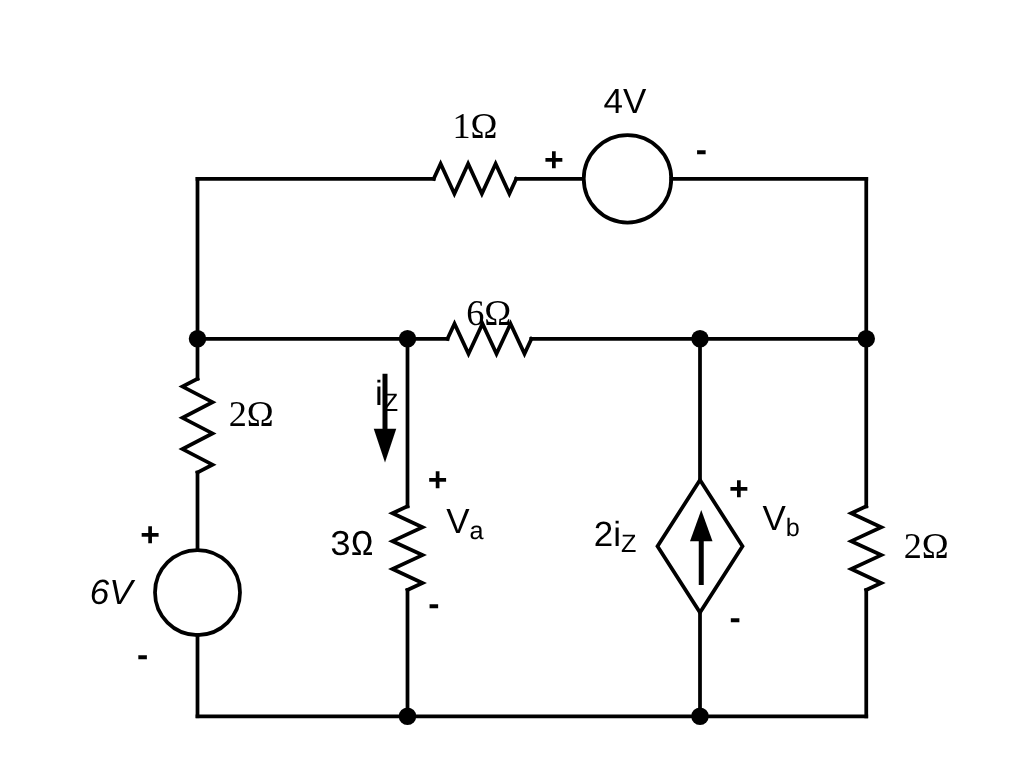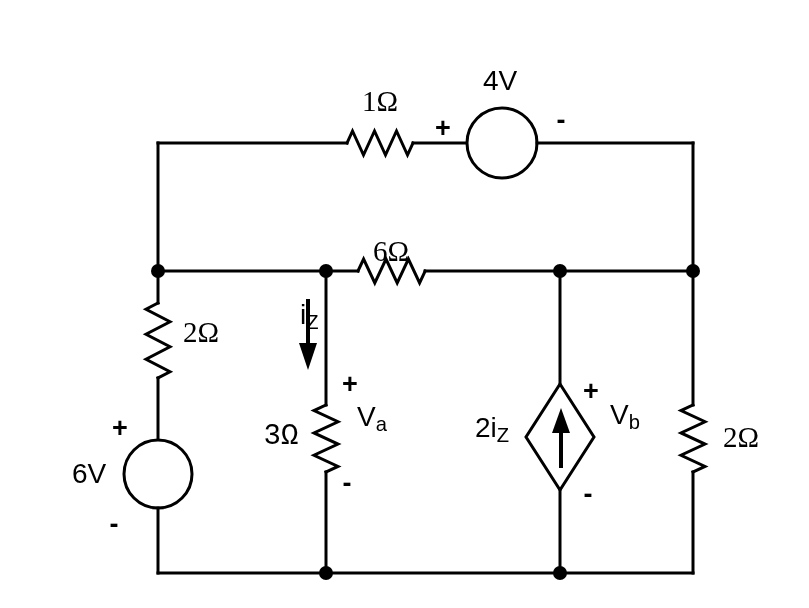--- a/index.html
+++ b/index.html
@@ -87,21 +87,21 @@
   <div class="lbl sign ctr" style="left:443px; top:114px;">+</div>
   <div class="lbl sign ctr" style="left:561px; top:106px;">-</div>
 
   <div class="lbl serif ctr" style="left:391px; top:236px;">6Ω</div>
 
   <div class="lbl serif ctr" style="left:201px; top:317px;">2Ω</div>
 
   <div class="lbl sans" style="left:268px; top:300px;margin-left:32px;"><span>i</span><span class="sb">Z</span></div>
 
   <div class="lbl sign ctr" style="left:120px; top:414px;">+</div>
-  <div class="lbl sans ctr" style="left:89px; top:459px;">6V</div>
+  <div class="lbl sans ctr" style="left:89px; top:459px;font-style:italic;">6V</div>
   <div class="lbl sign ctr" style="left:114px; top:510px;">-</div>
 
   <div class="lbl serif ctr" style="left:281px; top:421px;font-family:Liberation Mono, monospace;">3Ω</div>
   <div class="lbl sign ctr" style="left:350px; top:370px;">+</div>
   <div class="lbl sans" style="left:357px; top:402px;"><span>V</span><span class="sb">a</span></div>
   <div class="lbl sign ctr" style="left:347px; top:469px;">-</div>
 
   <div class="lbl sans" style="left:475px; top:413px;text-align:center;"><span>2i</span><span class="sb">Z</span></div>
   <div class="lbl sign ctr" style="left:591px; top:377px;">+</div>
   <div class="lbl sans" style="left:610px; top:400px;"><span>V</span><span class="sb">b</span></div>

